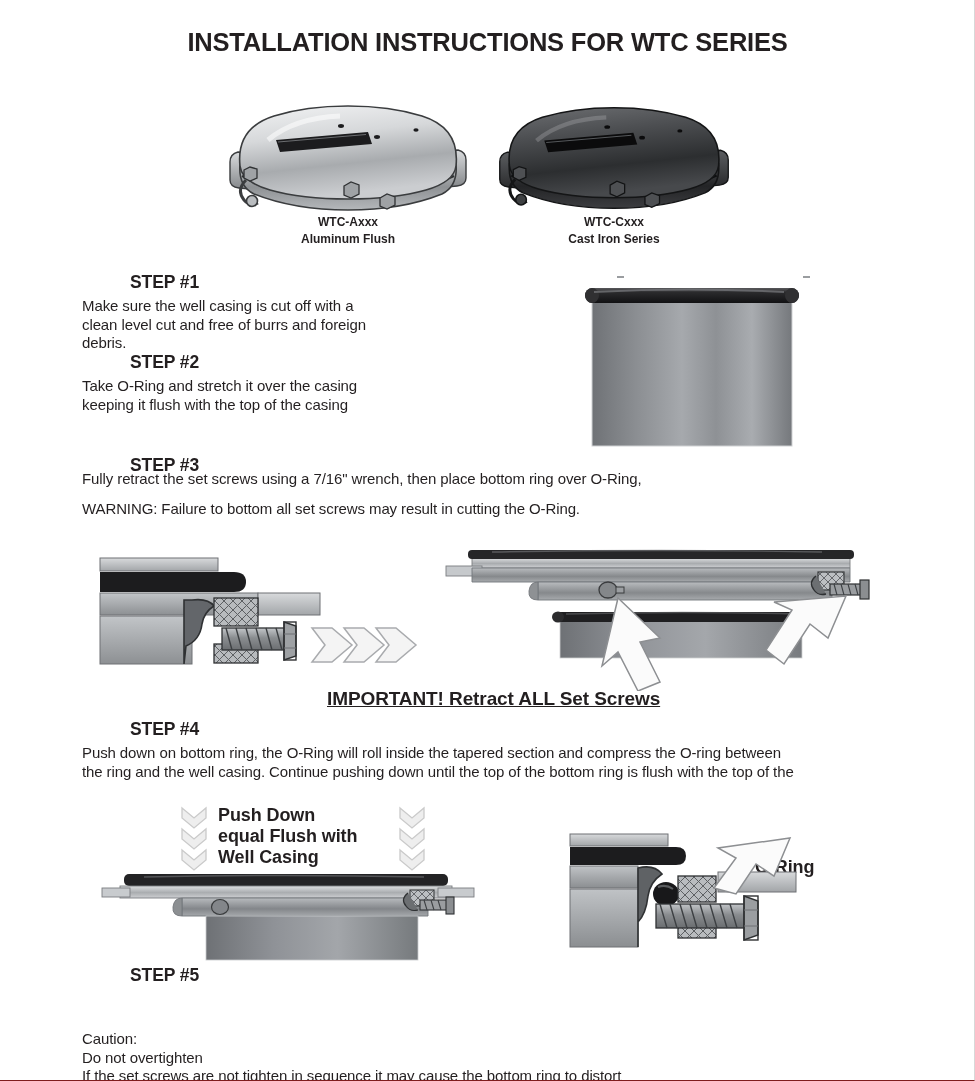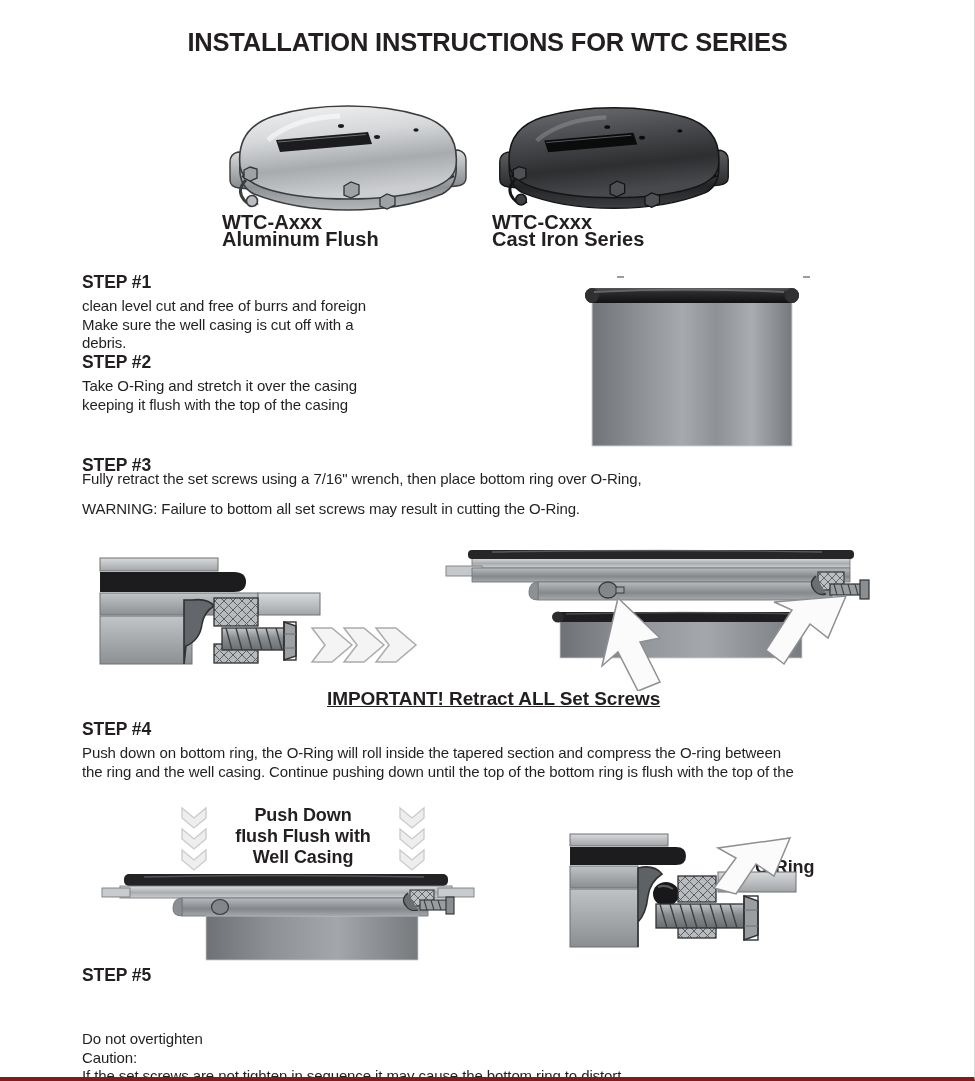--- a/index.html
+++ b/index.html
@@ -10,21 +10,21 @@
   body {
     font-family: "Liberation Sans", sans-serif;
     color: #231f20;
   }
   #page {
     position: relative;
     width: 975px;
     height: 1081px;
     background: #ffffff;
     border-right: 1px solid #d8d8d8;
-    border-bottom: 4px solid #7f1d1d;
+    border-bottom: 1px solid #7f1d1d;
     box-sizing: border-box;
     overflow: hidden;
   }
 
   
   .title-block {
     position: absolute;
     top: 28px;
     left: 0;
     width: 975px;
@@ -34,32 +34,34 @@
     font-weight: bold;
     font-size: 25.5px;
     letter-spacing: -0.2px;
     line-height: 29px;
     white-space: nowrap;
   }
 
   
   .cap-figure { position: absolute; }
   .cap-caption {
+    text-align: center;
     font-weight: bold;
-    font-size: 20px;
+    font-size: 12px;
     line-height: 17px;
     margin-top: 2px;
   }
 
   
   .step-head {
     position: absolute;
     font-weight: bold;
     font-size: 17.5px;
     letter-spacing: -0.1px;
+    margin-left: 48px;
   }
   .body-text {
     position: absolute;
     font-size: 15px;
     line-height: 18.5px;
     letter-spacing: -0.1px;
   }
   .body-text p { margin: 0; }
   .body-text p + p { margin-top: 0px; }
   .gap-p { margin-top: 11px !important; }
@@ -69,21 +71,21 @@
     font-weight: bold;
     font-size: 19px;
     letter-spacing: -0.1px;
     text-decoration: underline;
   }
   .push-callout {
     position: absolute;
     font-weight: bold;
     font-size: 18px;
     line-height: 21px;
-    text-align: center;
+    text-align: left;
     letter-spacing: -0.1px;
   }
   .oring-label {
     position: absolute;
     font-weight: bold;
     font-size: 18px;
     letter-spacing: -0.1px;
   }
   .fig { position: absolute; }
   svg { display: block; }
@@ -193,22 +195,22 @@
       <circle cx="30" cy="97" r="5.5" fill="#3e4042" stroke="#141516" stroke-width="1.6"></circle>
     </svg>
     <div class="cap-caption">
       <div>WTC-Cxxx</div>
       <div>Cast Iron Series</div>
     </div>
   </div>
 
   <div class="step-head" style="left:82px; top:272px;">STEP #1</div>
   <div class="body-text" style="left:82px; top:297px; width:400px;">
+    <p>Make sure the well casing is cut off with a</p>
     <p>clean level cut and free of burrs and foreign</p>
-    <p>Make sure the well casing is cut off with a</p>
     <p>debris.</p>
   </div>
 
   <div class="step-head" style="left:82px; top:352px;">STEP #2</div>
   <div class="body-text" style="left:82px; top:377px; width:400px;">
     <p>Take O-Ring and stretch it over the casing</p>
     <p>keeping it flush with the top of the casing</p>
   </div>
 
   <div class="fig" style="left:578px; top:270px;">
@@ -371,21 +373,21 @@
       <g fill="#eeeeee" stroke="#cacaca" stroke-width="1.3">
         <path d="M4 2 L16 12 L28 2 L28 12 L16 22 L4 12 z"></path>
         <path d="M4 23 L16 33 L28 23 L28 33 L16 43 L4 33 z"></path>
         <path d="M4 44 L16 54 L28 44 L28 54 L16 64 L4 54 z"></path>
       </g>
     </svg>
   </div>
 
   <div class="push-callout" style="left:218px; top:805px; width:170px;">
     <div>Push Down</div>
-    <div>flush Flush with</div>
+    <div>equal Flush with</div>
     <div>Well Casing</div>
   </div>
 
   <div class="fig" style="left:396px; top:806px;">
     <svg width="32" height="66" viewBox="0 0 32 66">
       <g fill="#eeeeee" stroke="#cacaca" stroke-width="1.3">
         <path d="M4 2 L16 12 L28 2 L28 12 L16 22 L4 12 z"></path>
         <path d="M4 23 L16 33 L28 23 L28 33 L16 43 L4 33 z"></path>
         <path d="M4 44 L16 54 L28 44 L28 54 L16 64 L4 54 z"></path>
       </g>
@@ -493,18 +495,18 @@
       <path d="M176 78 l14 0 M176 94 l14 0" stroke="#6e7174" stroke-width="1"></path>
 
       <g fill="#fbfbfb" stroke="#8d8f92" stroke-width="1.5">
         <path d="M222 6 L206 44 L188 32 L168 62 L146 56 L168 26 L150 16 z"></path>
       </g>
     </svg>
   </div>
 
   <div class="step-head" style="left:82px; top:965px;">STEP #5</div>
   <div class="body-text" style="left:82px; top:1030px; width:850px;">
+    <p>Caution:</p>
     <p>Do not overtighten</p>
-    <p>Caution:</p>
     <p>If the set screws are not tighten in sequence it may cause the bottom ring to distort</p>
   </div>
 
 </div>
 
 </body></html>

